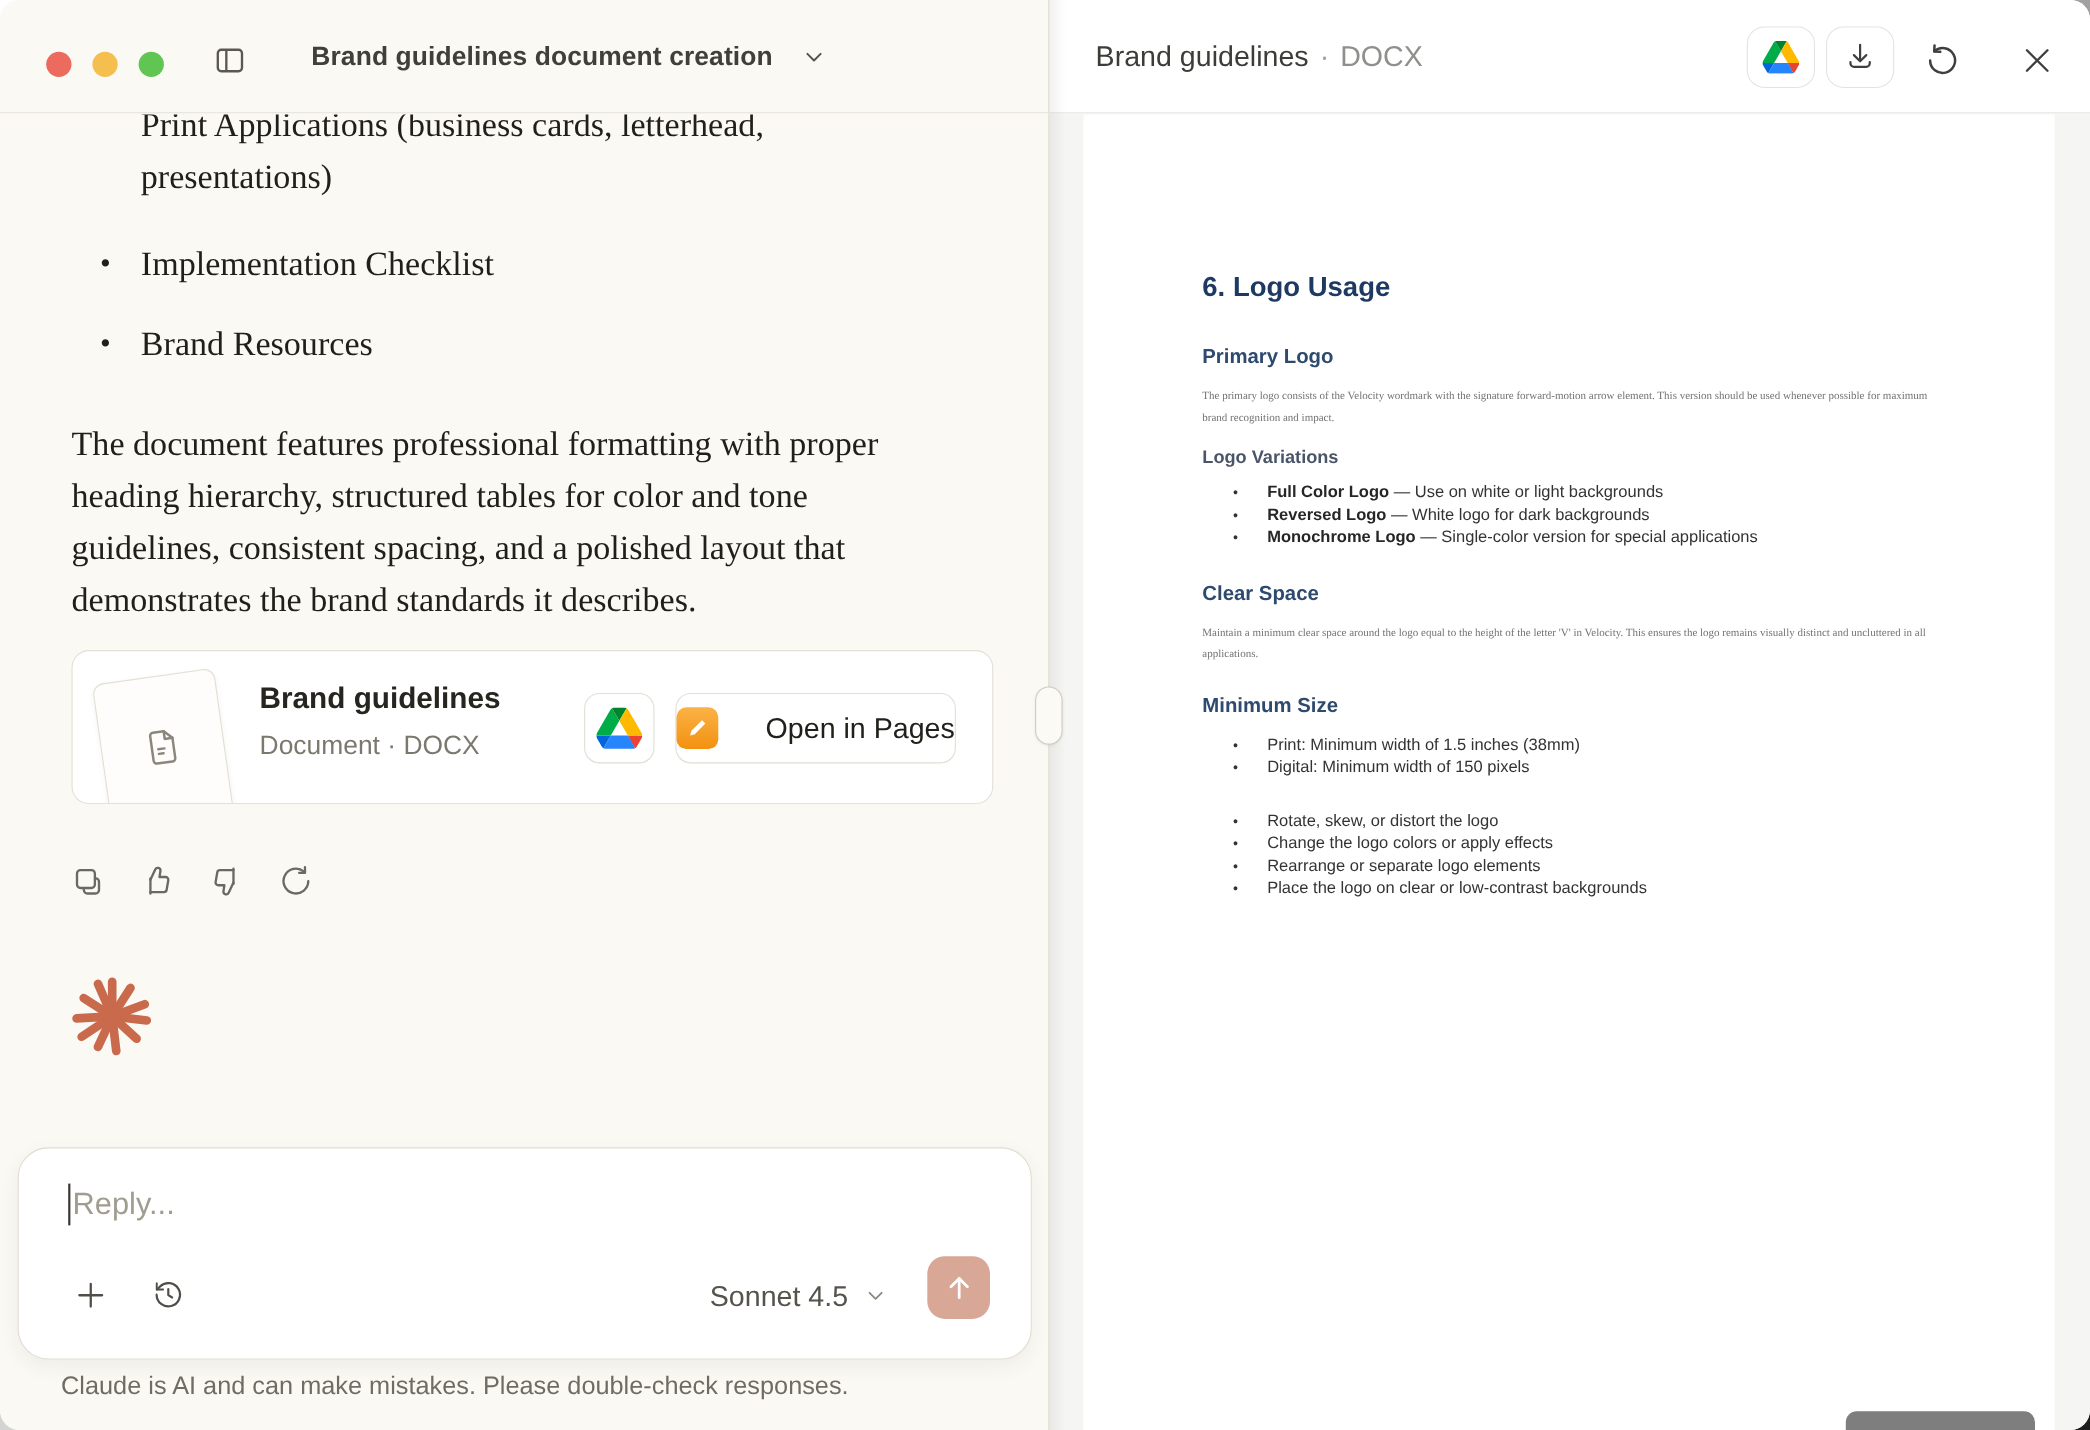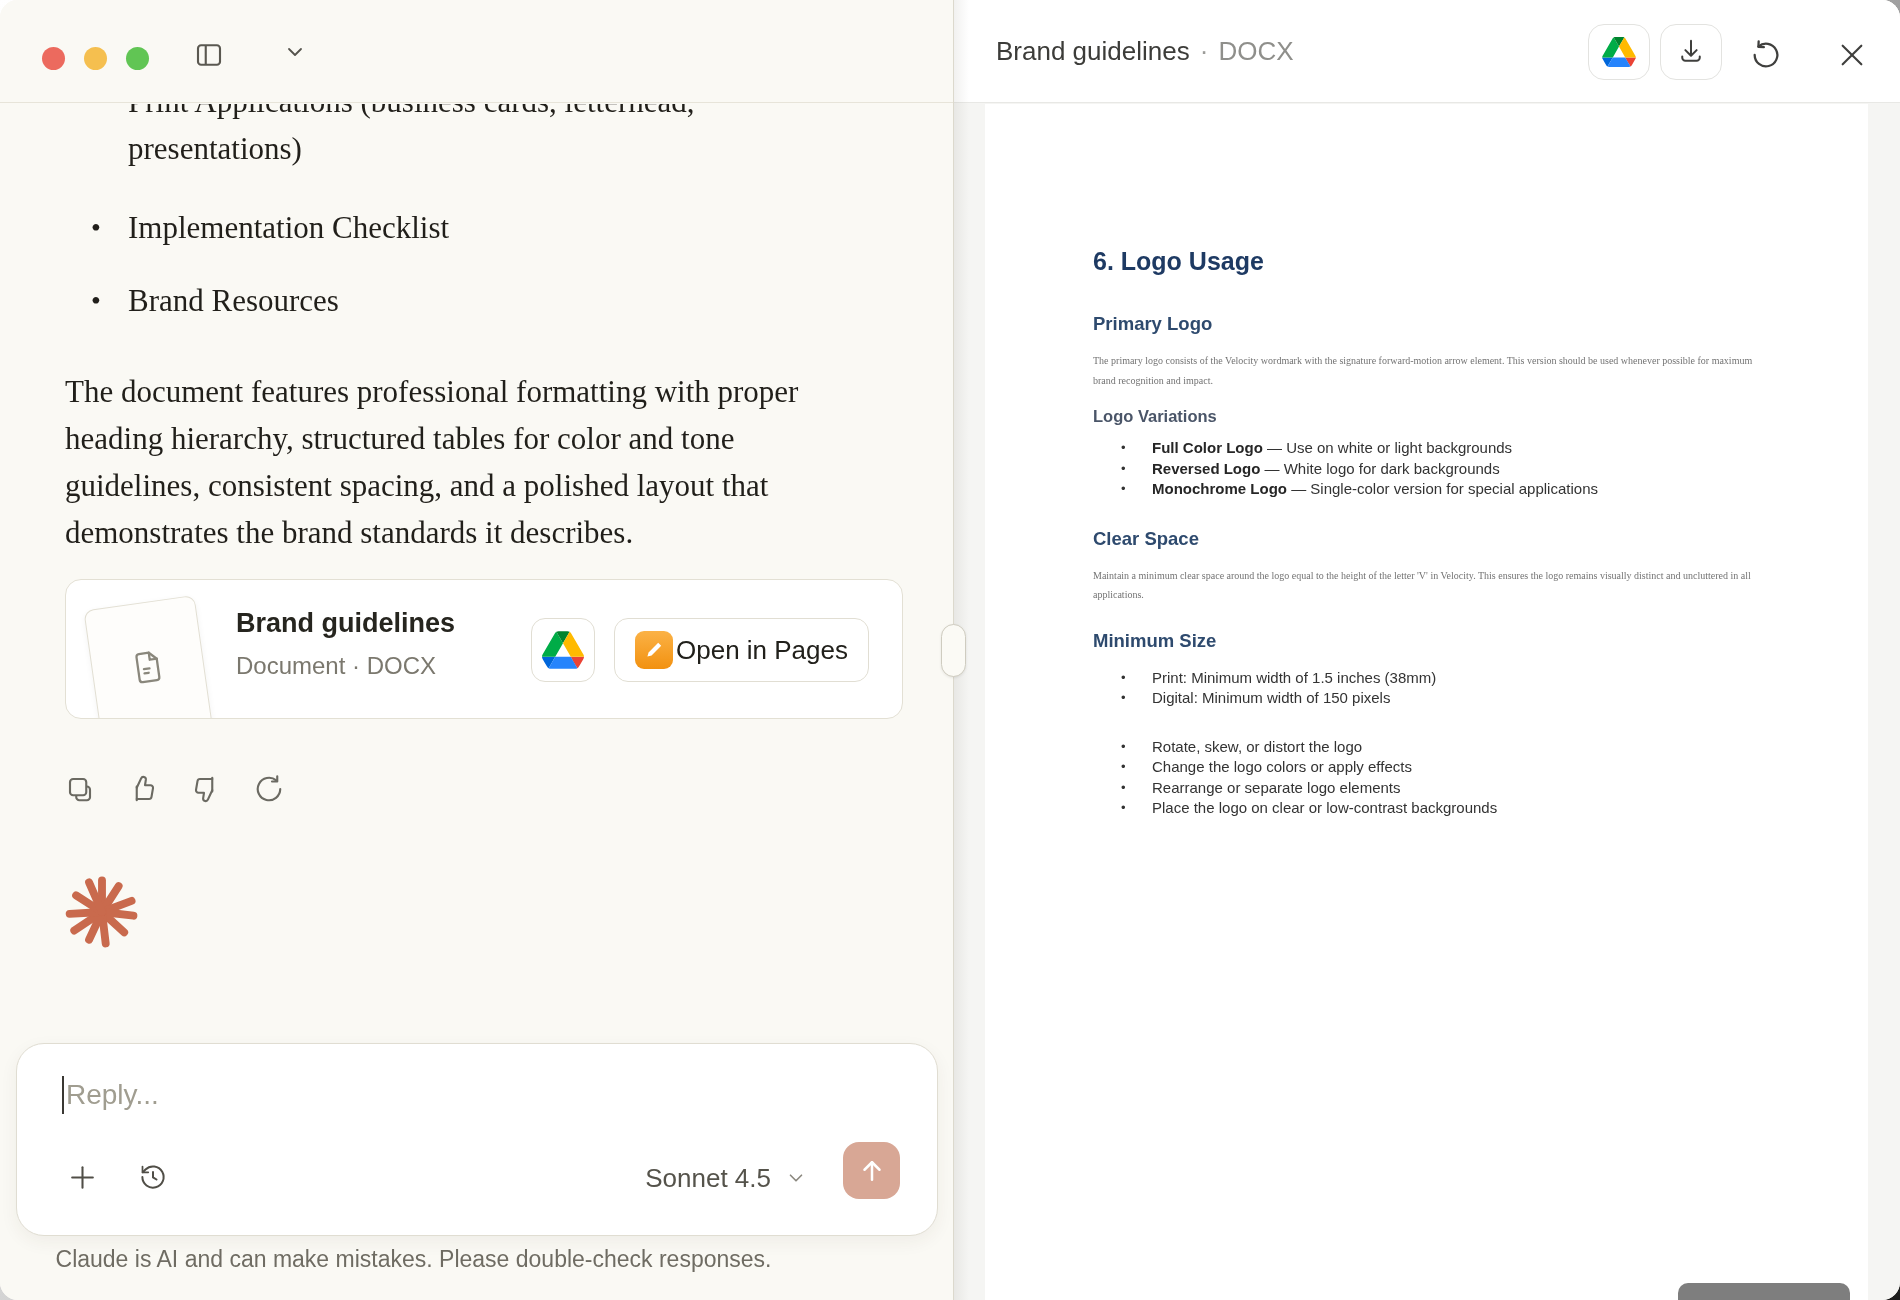--- a/index.html
+++ b/index.html
@@ -26,21 +26,21 @@
   #tl-zoom  { left:126px; background:#61C554; }
   #sidebar-toggle { position:absolute; left:194px; top:40px; width:30px; height:30px; color:#5A5850; }
   #chat-title-wrap {
     position:absolute; left:283px; top:0; height:103px; display:flex; align-items:center; gap:26px;
   }
   #chat-title { font-size:24px; font-weight:600; color:#40403B; letter-spacing:.1px; }
   .chev { color:#55534C; }
 
   #chat-scroll {
     position:absolute; left:0; top:104px; width:953px; height:1196px;
-    overflow:hidden; padding:0 58px 0 65px;
+    overflow:hidden; padding:12px 58px 0 65px;
     font-family:"Liberation Serif", serif; color:#211F1A;border-radius:29px;
   }
   .chat-li { position:relative; padding-left:63px; font-size:31px; line-height:47px; }
   .chat-li .dot { position:absolute; left:26px; top:0; font-size:28px; }
   #li-clipped { margin-top:-26px; }
   #li-b1 { margin-top:32px; }
   #li-b2 { margin-top:26px; }
   #chat-paragraph { margin-top:44px; font-size:31px; line-height:47px; width:810px; }
 
   
@@ -59,21 +59,21 @@
   #file-card-title { position:absolute; left:170px; top:28px; font-size:27px; font-weight:600; color:#26251F; }
   #file-card-meta  { position:absolute; left:170px; top:72px; font-size:24px; color:#7B786E; }
   #card-drive-btn {
     position:absolute; left:465px; top:38px; width:64px; height:64px;
     border:1px solid #E1DED3; border-radius:14px; background:#fff;
     display:flex; align-items:center; justify-content:center;
   }
   #open-pages-btn {
     position:absolute; left:548px; top:38px; width:255px; height:64px;
     border:1px solid #E1DED3; border-radius:14px; background:#fff;
-    display:flex; align-items:center; justify-content:center; gap:3px;
+    display:flex; align-items:center; justify-content:space-between; gap:3px;
   }
   #pages-icon { width:38px; height:38px; border-radius:9px;
     background:linear-gradient(180deg,#FBB246 0%,#F29110 100%);
     display:flex; align-items:center; justify-content:center; }
   #open-pages-label { font-size:26px; color:#21201B; }
 
   
   #action-row { margin-top:55px; display:flex; gap:33px; color:#6B6A62; }
   .action-icon { width:30px; height:30px; }
 
@@ -176,20 +176,21 @@
       <div id="tl-close" class="traffic"></div>
       <div id="tl-min" class="traffic"></div>
       <div id="tl-zoom" class="traffic"></div>
       <div id="sidebar-toggle">
         <svg viewBox="0 0 24 24" width="30" height="30" fill="none" stroke="currentColor" stroke-width="1.7">
           <rect x="3.2" y="4.2" width="17.6" height="15.6" rx="2.5"></rect>
             <line x1="9.4" y1="4.2" x2="9.4" y2="19.8"></line>
         </svg>
       </div>
       <div id="chat-title-wrap">
+        <span id="chat-title">Brand guidelines document creation</span>
         <span class="chev">
           <svg viewBox="0 0 24 24" width="24" height="24" fill="none" stroke="currentColor" stroke-width="1.8" stroke-linecap="round" stroke-linejoin="round">
               <polyline points="6 9 12 15 18 9"></polyline>
             </svg>
         </span>
       </div>
     </div>
 
     <div id="chat-scroll">
       <div id="li-clipped" class="chat-li">

